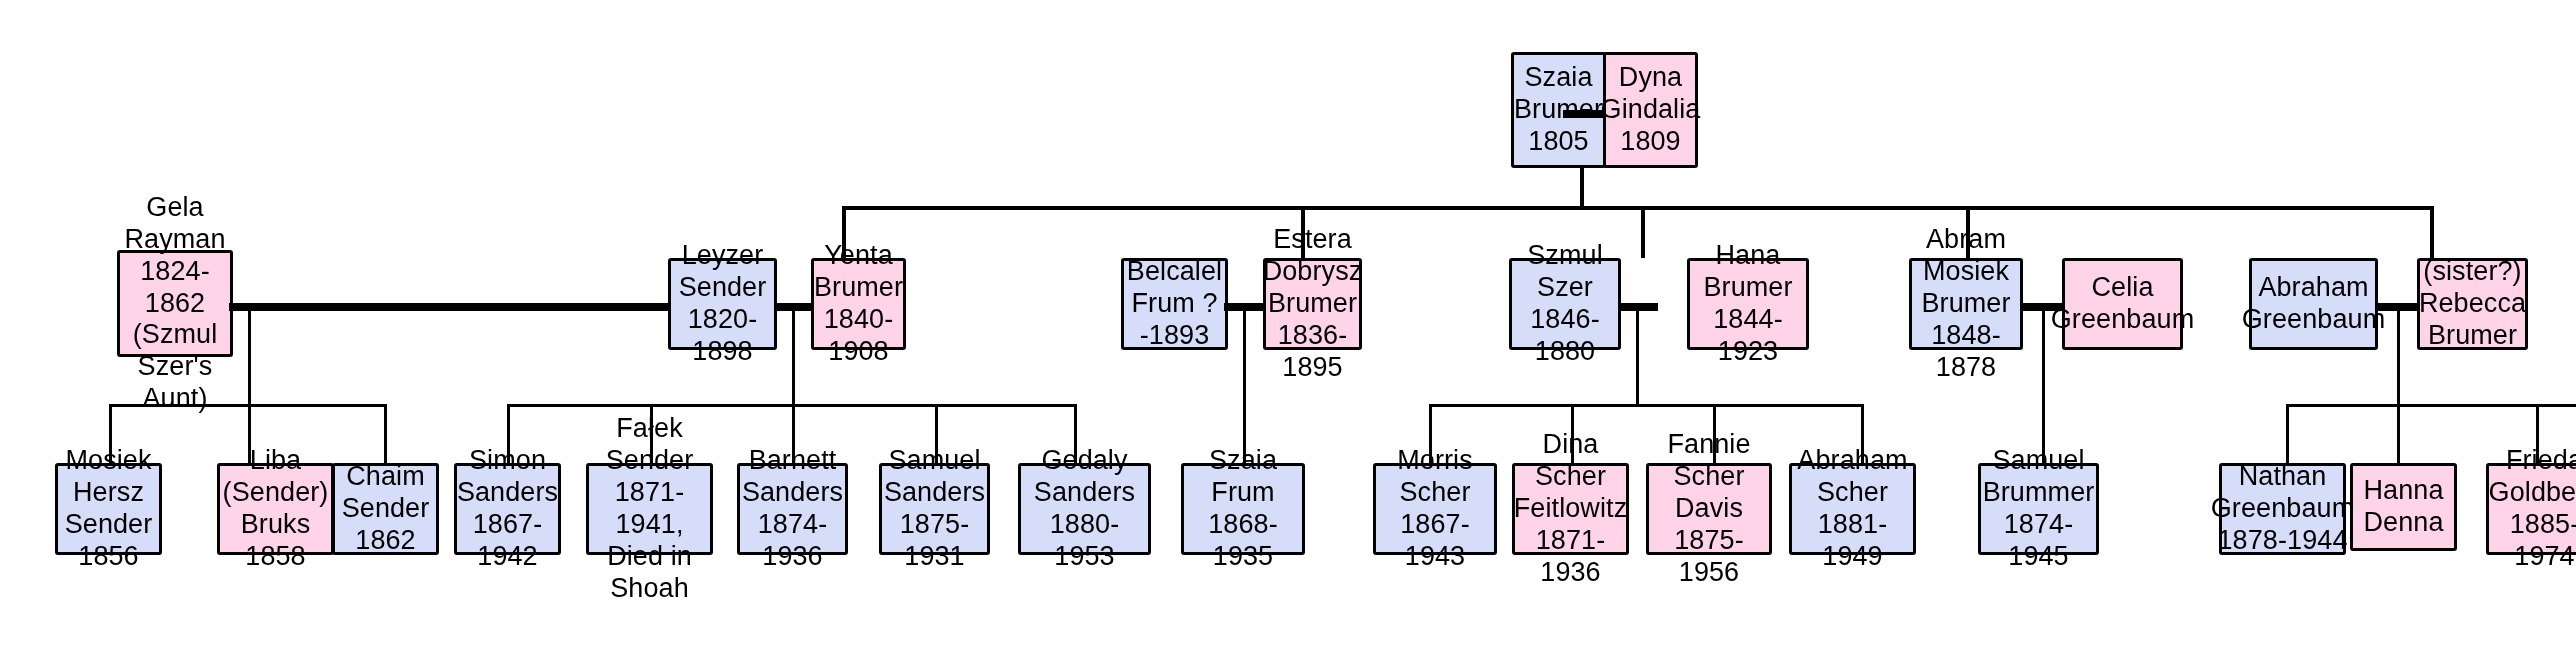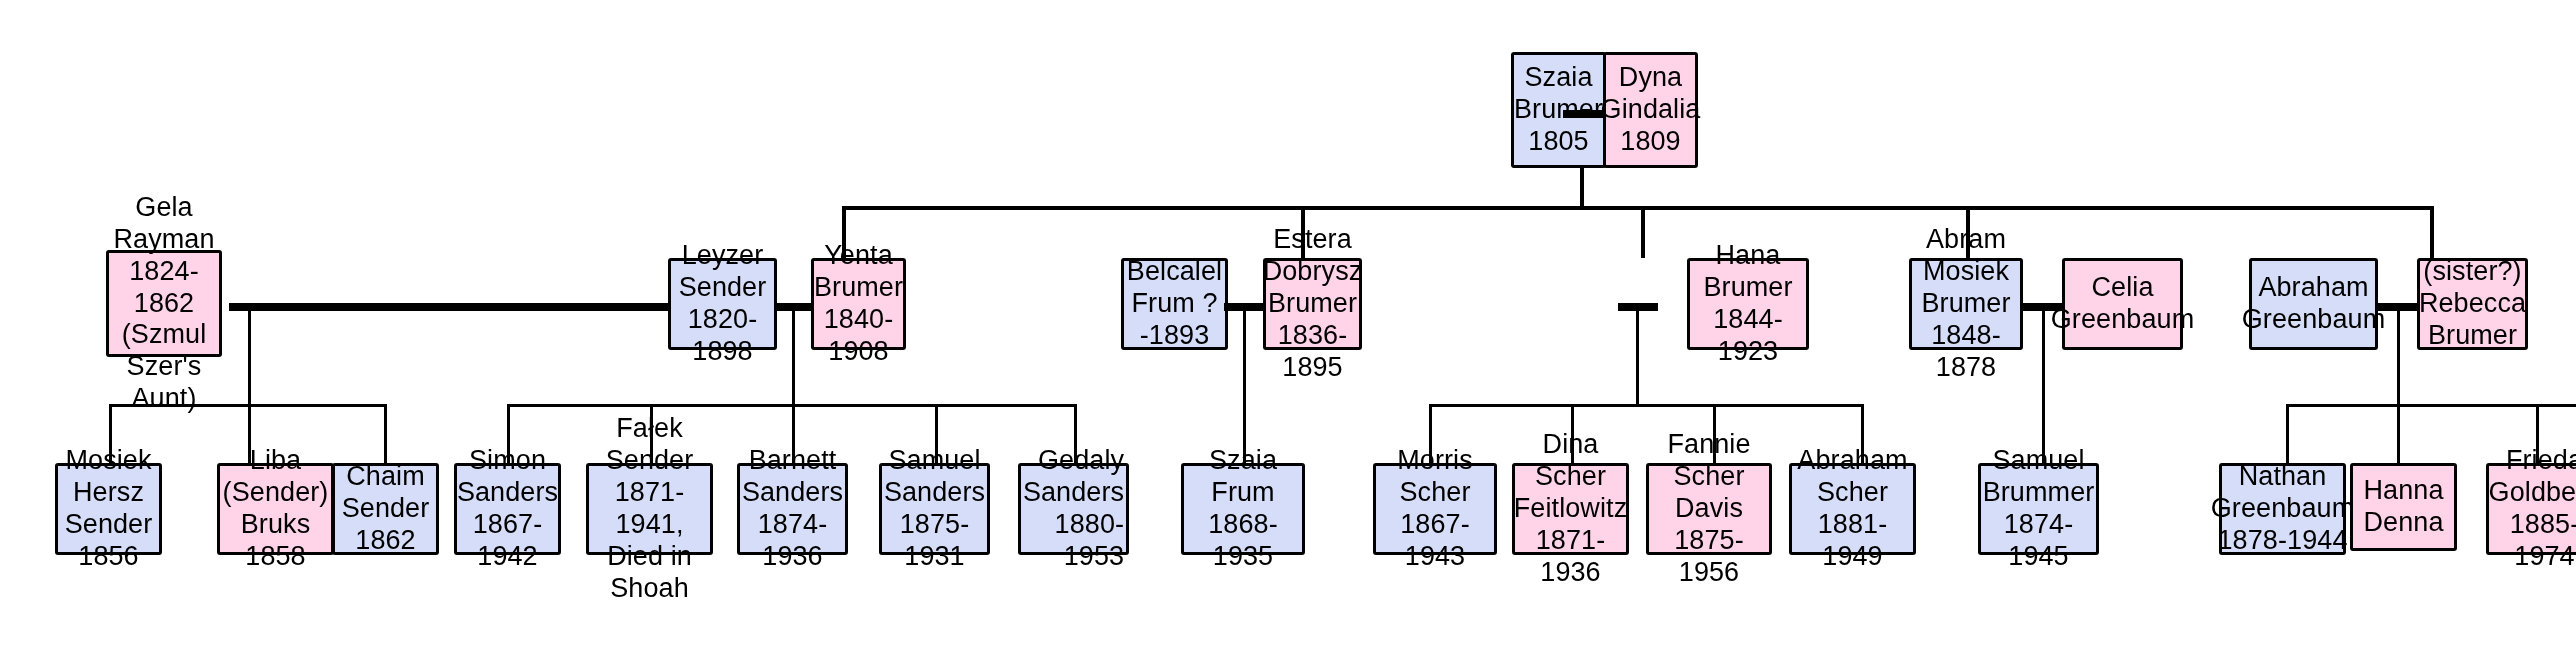--- a/index.html
+++ b/index.html
@@ -106,39 +106,41 @@
   <div class="edge thin-v" style="left:2397px; top:404px; height:60px;"></div>
 
   <div class="edge thin-v" style="left:2536px; top:404px; height:60px;"></div>
 
   <div class="node male" style="left:1511px; top:52px; width:95px; height:116px;">Szaia
 Brumer 1805</div>
   <div class="node female" style="left:1603px; top:52px; width:95px; height:116px;">Dyna
 Gindalia
 1809</div>
 
-  <div class="node female" style="left:106px; top:250px; width:116px; height:107px;">Gela
+  <div class="node female" style="left:117px; top:250px; width:116px; height:107px;">Gela
 Rayman
 1824-1862
 (Szmul
 Szer's Aunt)</div>
   <div class="node male" style="left:668px; top:258px; width:109px; height:92px;">Leyzer
 Sender
 1820-1898</div>
   <div class="node female" style="left:811px; top:258px; width:95px; height:92px;">Yenta
 Brumer
 1840-1908</div>
 
   <div class="node male" style="left:1121px; top:258px; width:107px; height:92px;">Belcalel
 Frum ?-1893</div>
   <div class="node female" style="left:1263px; top:258px; width:99px; height:92px;">Estera
 Dobrysz
 Brumer
 1836-1895</div>
 
+  <div class="node male" style="left:1509px; top:258px; width:112px; height:92px;">Szmul Szer
+1846-1880</div>
   <div class="node female" style="left:1655px; top:258px; width:122px; height:92px;margin-left:32px;">Hana Brumer
 1844-1923</div>
 
   <div class="node male" style="left:1909px; top:258px; width:114px; height:92px;">Abram
 Mosiek
 Brumer
 1848-1878</div>
   <div class="node female" style="left:2062px; top:258px; width:121px; height:92px;">Celia
 Greenbaum</div>
 
@@ -163,21 +165,21 @@
   <div class="node male" style="left:586px; top:463px; width:127px; height:92px;">Fałek Sender
 1871-1941,
 Died in
 Shoah</div>
   <div class="node male" style="left:737px; top:463px; width:111px; height:92px;">Barnett
 Sanders
 1874-1936</div>
   <div class="node male" style="left:879px; top:463px; width:111px; height:92px;">Samuel
 Sanders
 1875-1931</div>
-  <div class="node male" style="left:1018px; top:463px; width:111px; height:92px;text-align:right;">Gedaly
+  <div class="node male" style="left:1018px; top:463px; width:133px; height:92px;">Gedaly
 Sanders
 1880-1953</div>
 
   <div class="node male" style="left:1181px; top:463px; width:124px; height:92px;">Szaia Frum
 1868-1935</div>
 
   <div class="node male" style="left:1373px; top:463px; width:124px; height:92px;">Morris Scher
 1867-1943</div>
   <div class="node female" style="left:1512px; top:463px; width:117px; height:92px;">Dina Scher
 Feitlowitz

